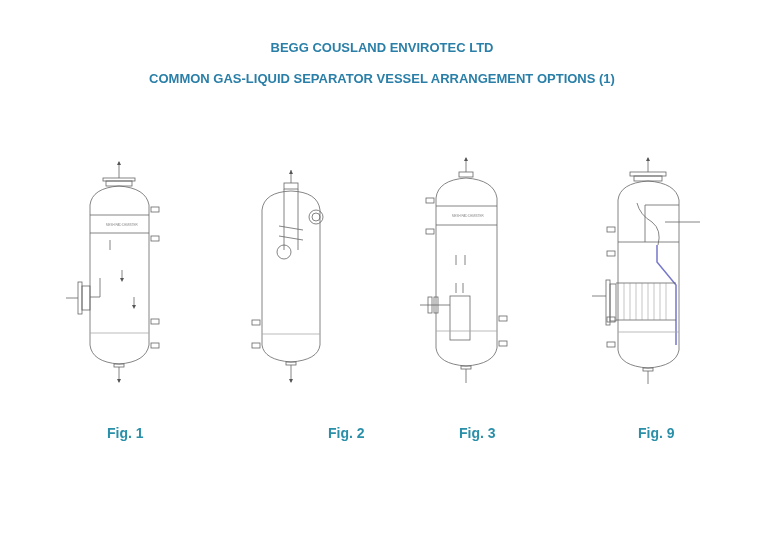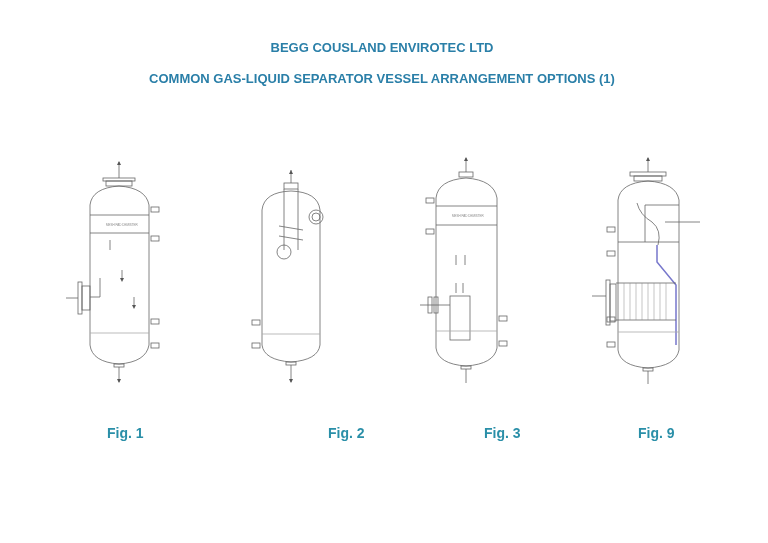--- a/index.html
+++ b/index.html
@@ -139,14 +139,14 @@
     <line x1="648" y1="371" x2="648" y2="384"></line>
     <rect x="607" y="227" width="8" height="5"></rect>
     <rect x="607" y="251" width="8" height="5"></rect>
     <rect x="607" y="317" width="8" height="5"></rect>
     <rect x="607" y="342" width="8" height="5"></rect>
   </g>
 </svg>
 
 <div class="fig-label" style="left:107px;">Fig. 1</div>
 <div class="fig-label" style="left:283px;margin-left:45px;">Fig. 2</div>
-<div class="fig-label" style="left:459px;margin-left:25px;">Fig. 3</div>
+<div class="fig-label" style="left:459px;">Fig. 3</div>
 <div class="fig-label" style="left:638px;">Fig. 9</div>
 
 </body></html>

